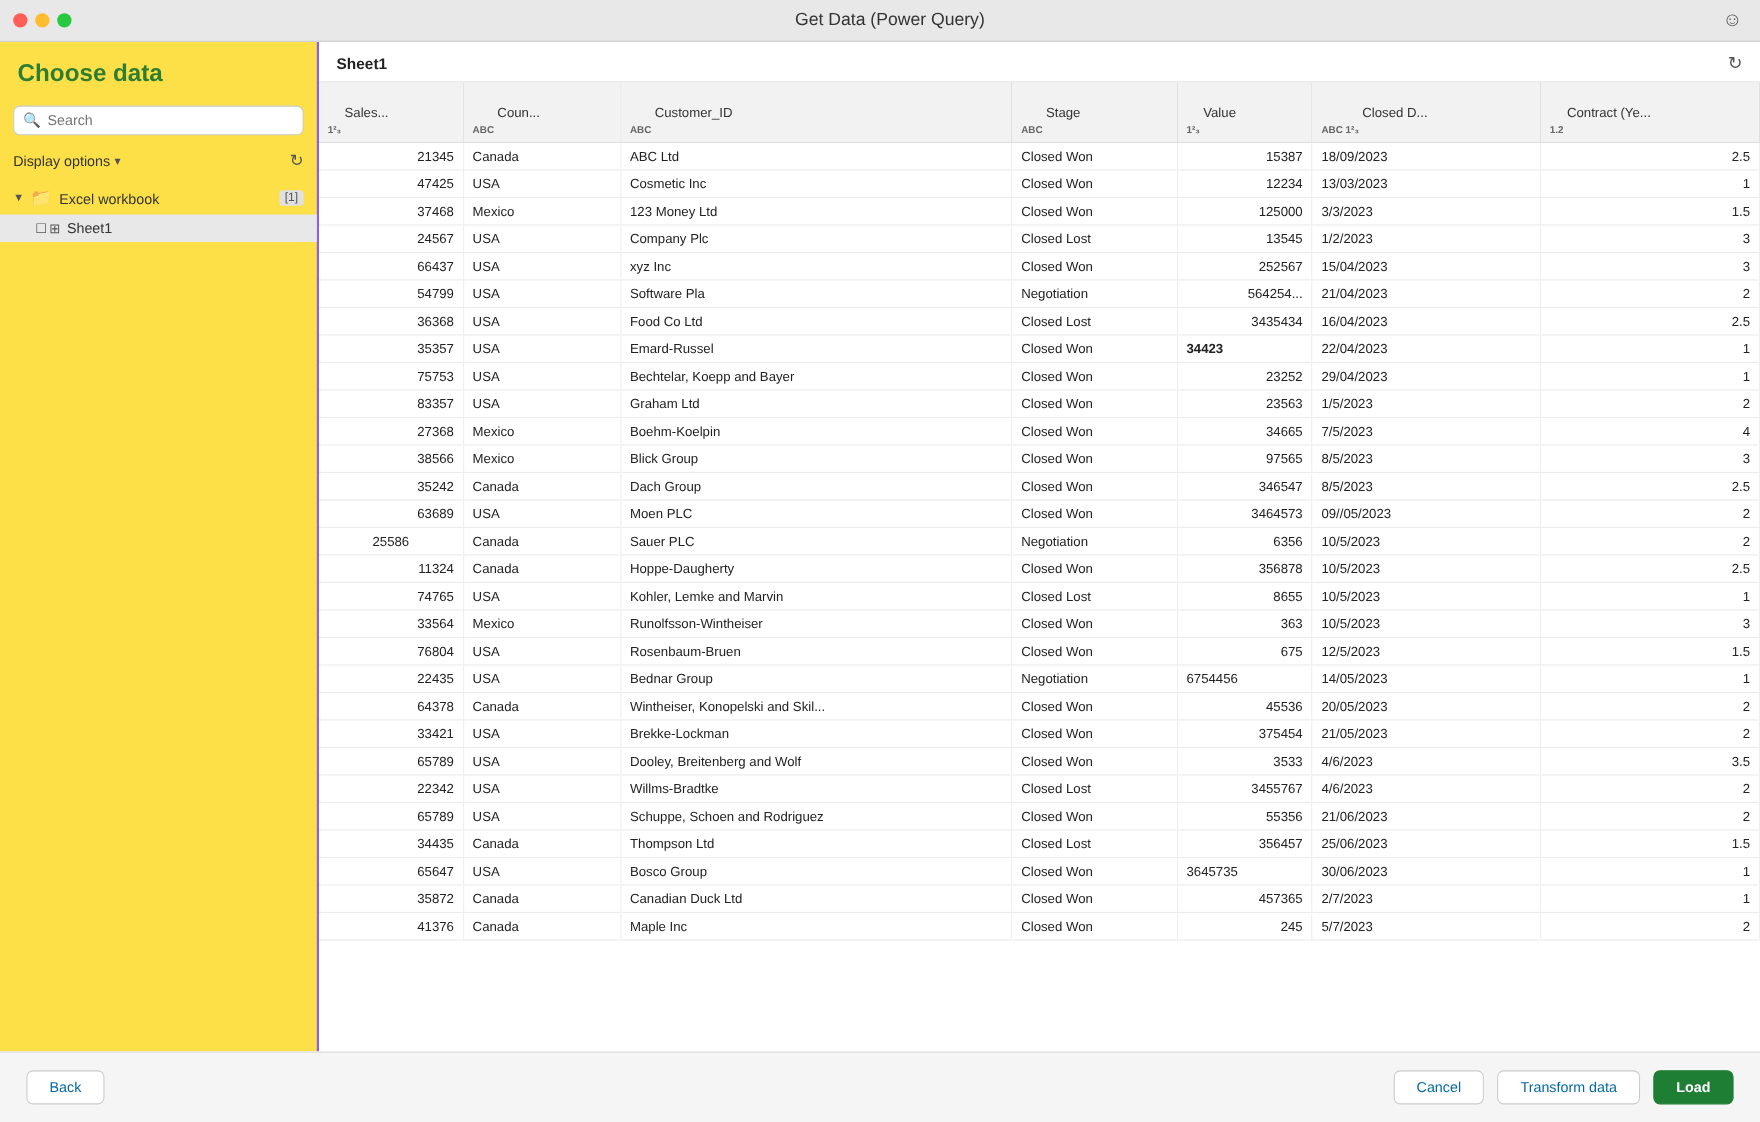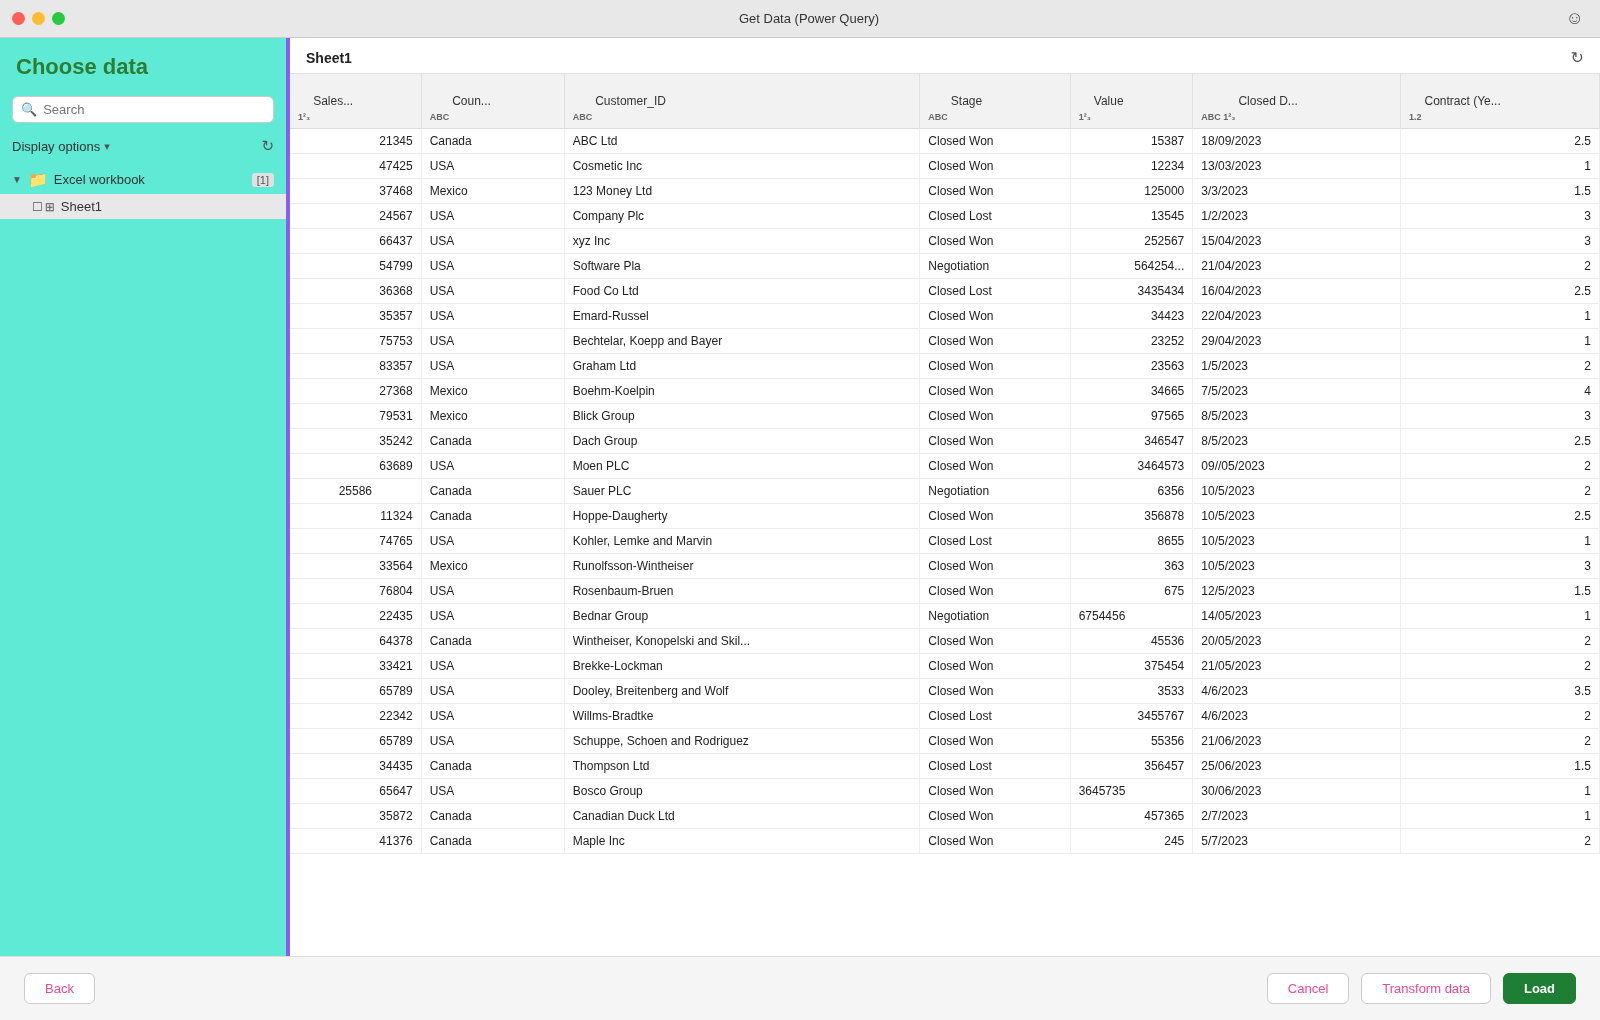--- a/index.html
+++ b/index.html
@@ -33,41 +33,41 @@
       width: 13px;
       height: 13px;
       border-radius: 50%;
       border: none;
       cursor: pointer;
     }
     .btn-close { background: #ff5f57; }
     .btn-minimize { background: #febc2e; }
     .btn-maximize { background: #28c840; }
     .title-text {
-      font-size: 13px;
+      font-size: 16px;
       color: #333;
       font-weight: 500;
       margin-left: 18px;
     }
     .smiley-icon {
       position: absolute;
       right: 16px;
       font-size: 18px;
       color: #555;
     }
     .main-layout {
       display: flex;
       flex: 1;
       background: #f5f5f5;
       overflow: hidden;
     }
     .sidebar {
       width: 290px;
-      background: #5eead4;
-      border-right: 4px solid #8b5cf6;
+      background: #fde047;
+      border-right: 2px solid #8b5cf6;
       display: flex;
       flex-direction: column;
       padding: 16px 0 0 0;
     }
     .sidebar-title {
       font-size: 22px;
       font-weight: 700;
       color: #2e7d32;
       padding: 0 16px 16px 16px;
     }
@@ -221,21 +221,21 @@
     }
     .footer-left { }
     .footer-right { display: flex; gap: 12px; }
     .btn {
       padding: 7px 20px;
       border-radius: 6px;
       font-size: 13px;
       cursor: pointer;
       border: 1px solid #ccc;
       background: white;
-      color: #ec4899;
+      color: #0369a1;
     }
     .btn-primary {
       background: #1e7e34;
       color: white;
       border-color: #1e7e34;
       font-weight: 600;
     }
     .col-header-content {
       display: flex;
       align-items: center;
@@ -413,21 +413,21 @@
               <td>Closed Lost</td>
               <td style="text-align: right;">3435434</td>
               <td>16/04/2023</td>
               <td style="text-align: right;">2.5</td>
             </tr>
             <tr>
               <td style="text-align: right;">35357</td>
               <td>USA</td>
               <td>Emard-Russel</td>
               <td>Closed Won</td>
-              <td style="text-align: right;">34423</td>
+              <td style=" font-weight: bold;">34423</td>
               <td>22/04/2023</td>
               <td style="text-align: right;">1</td>
             </tr>
             <tr>
               <td style="text-align: right;">75753</td>
               <td>USA</td>
               <td>Bechtelar, Koepp and Bayer</td>
               <td>Closed Won</td>
               <td style="text-align: right;">23252</td>
               <td>29/04/2023</td>
@@ -445,21 +445,21 @@
             <tr>
               <td style="text-align: right;">27368</td>
               <td>Mexico</td>
               <td>Boehm-Koelpin</td>
               <td>Closed Won</td>
               <td style="text-align: right;">34665</td>
               <td>7/5/2023</td>
               <td style="text-align: right;">4</td>
             </tr>
             <tr>
-              <td style="text-align: right;">79531</td>
+              <td style="text-align: right;">38566</td>
               <td>Mexico</td>
               <td>Blick Group</td>
               <td>Closed Won</td>
               <td style="text-align: right;">97565</td>
               <td>8/5/2023</td>
               <td style="text-align: right;">3</td>
             </tr>
             <tr>
               <td style="text-align: right;">35242</td>
               <td>Canada</td>

